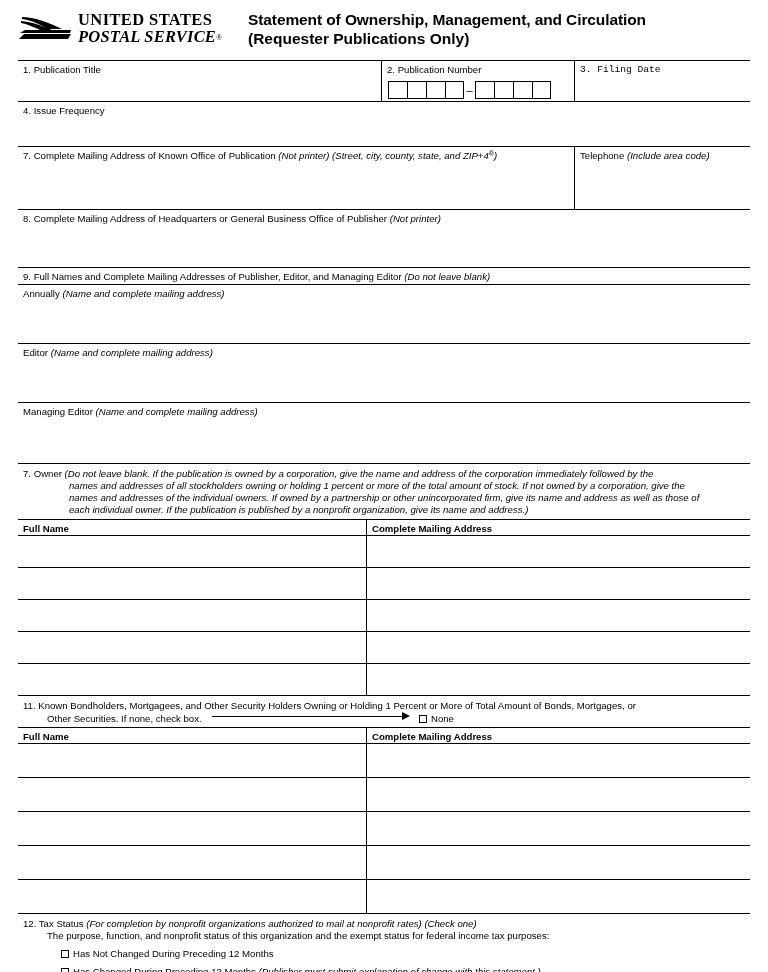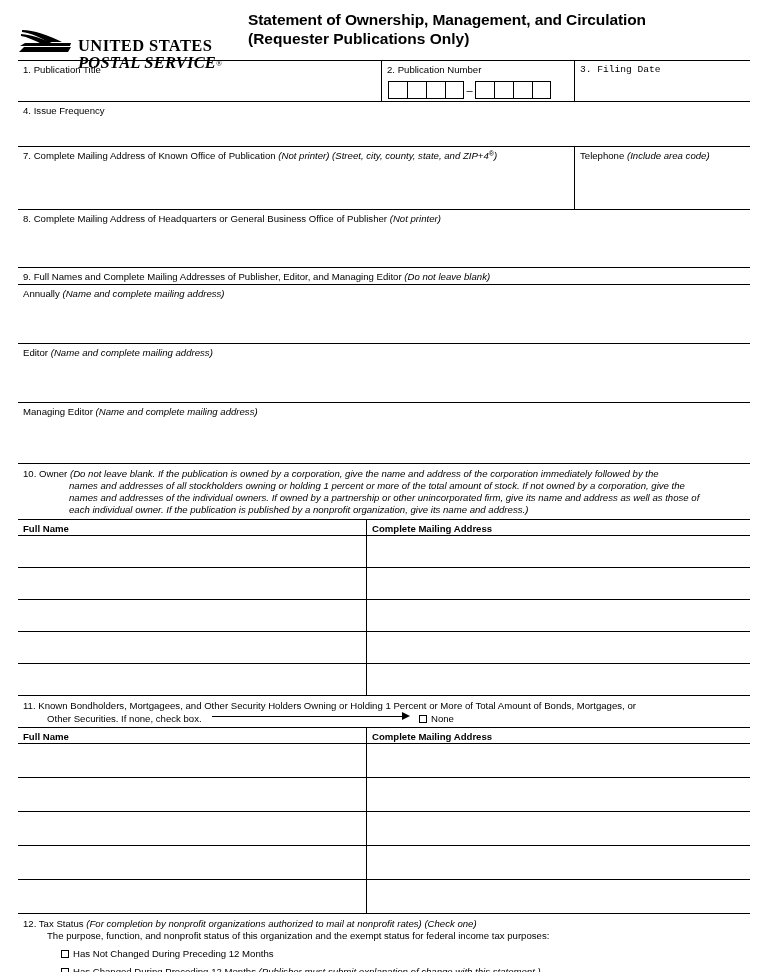--- a/index.html
+++ b/index.html
@@ -36,21 +36,20 @@
     padding-top: 2px;
   }
   .eagle {
     width: 54px;
     height: 32px;
     margin-right: 6px;
     flex: 0 0 54px;
   }
   .logo-text {
     line-height: 1.02;
-    margin-top: 26px;
   }
   .logo-text .l1 {
     font-family: "Liberation Serif", serif;
     font-weight: bold;
     font-size: 16.5px;
     letter-spacing: 0.4px;
   }
   .logo-text .l2 {
     font-family: "Liberation Serif", serif;
     font-weight: bold;
@@ -333,21 +332,21 @@
       </div>
     </div>
 
     <div class="row r9sub3">
       <div class="cell full">
         <span class="lbl"><span>Managing Editor </span><span class="it">(Name and complete mailing address)</span></span>
       </div>
     </div>
 
     <div class="r10head">
-      <div class="lbl hang"><span>10.  Owner </span><span class="it">(Do not leave blank. If the publication is owned by a corporation, give the name and address of the corporation immediately followed by the</span></div>
+      <div class="lbl hang"><span>7.  Owner </span><span class="it">(Do not leave blank. If the publication is owned by a corporation, give the name and address of the corporation immediately followed by the</span></div>
       <div class="lbl it cont">names and addresses of all stockholders owning or holding 1 percent or more of the total amount of stock. If not owned by a corporation, give the</div>
       <div class="lbl it cont">names and addresses of the individual owners. If owned by a partnership or other unincorporated firm, give its name and address as well as those of</div>
       <div class="lbl it cont">each individual owner. If the publication is published by a nonprofit organization, give its name and address.)</div>
     </div>
 
     <div class="row tbl-head">
       <div class="cell c-name">
         <span class="lbl bold">Full Name</span>
       </div>
       <div class="cell c-addr">

